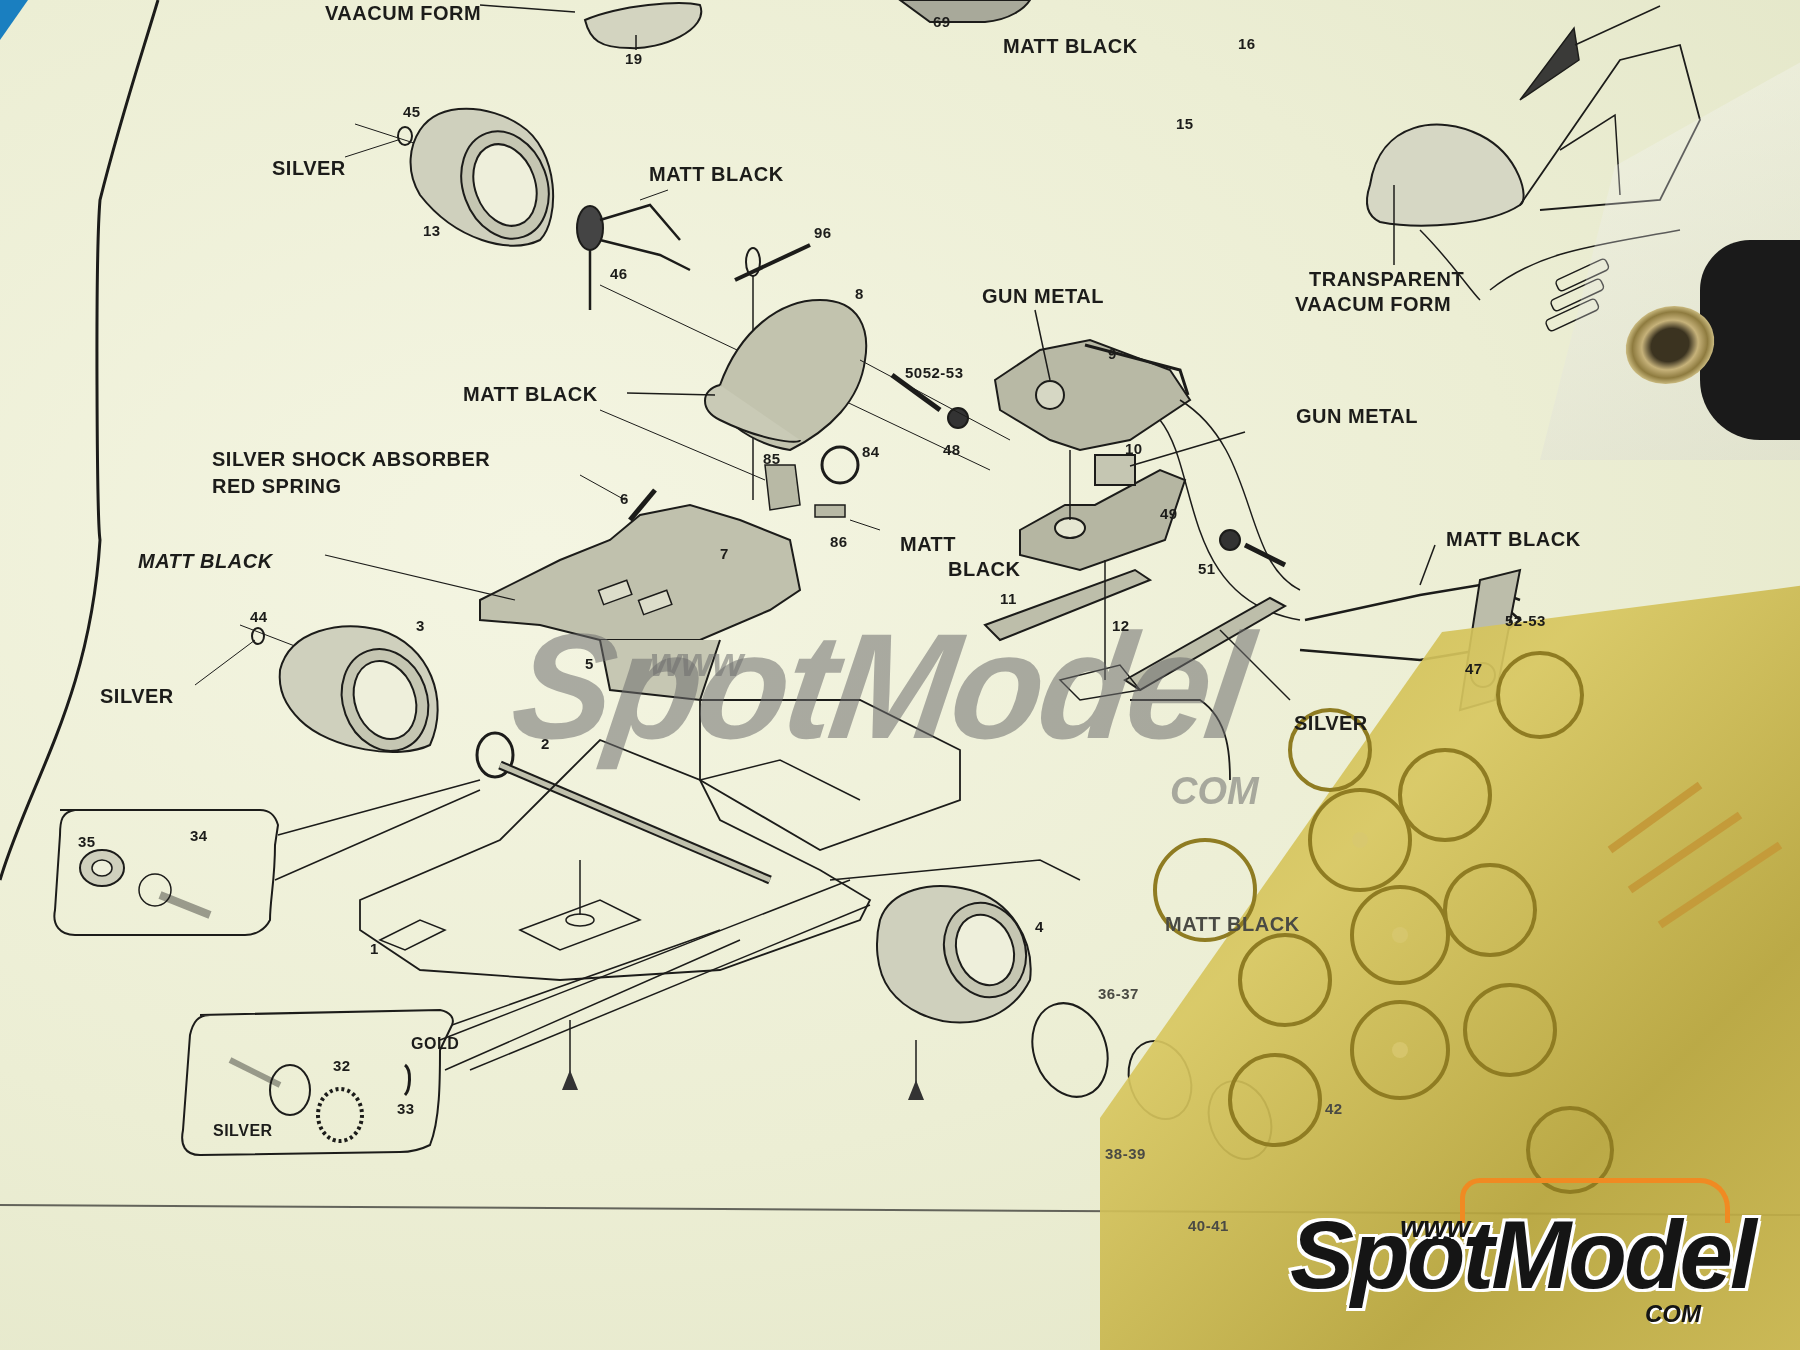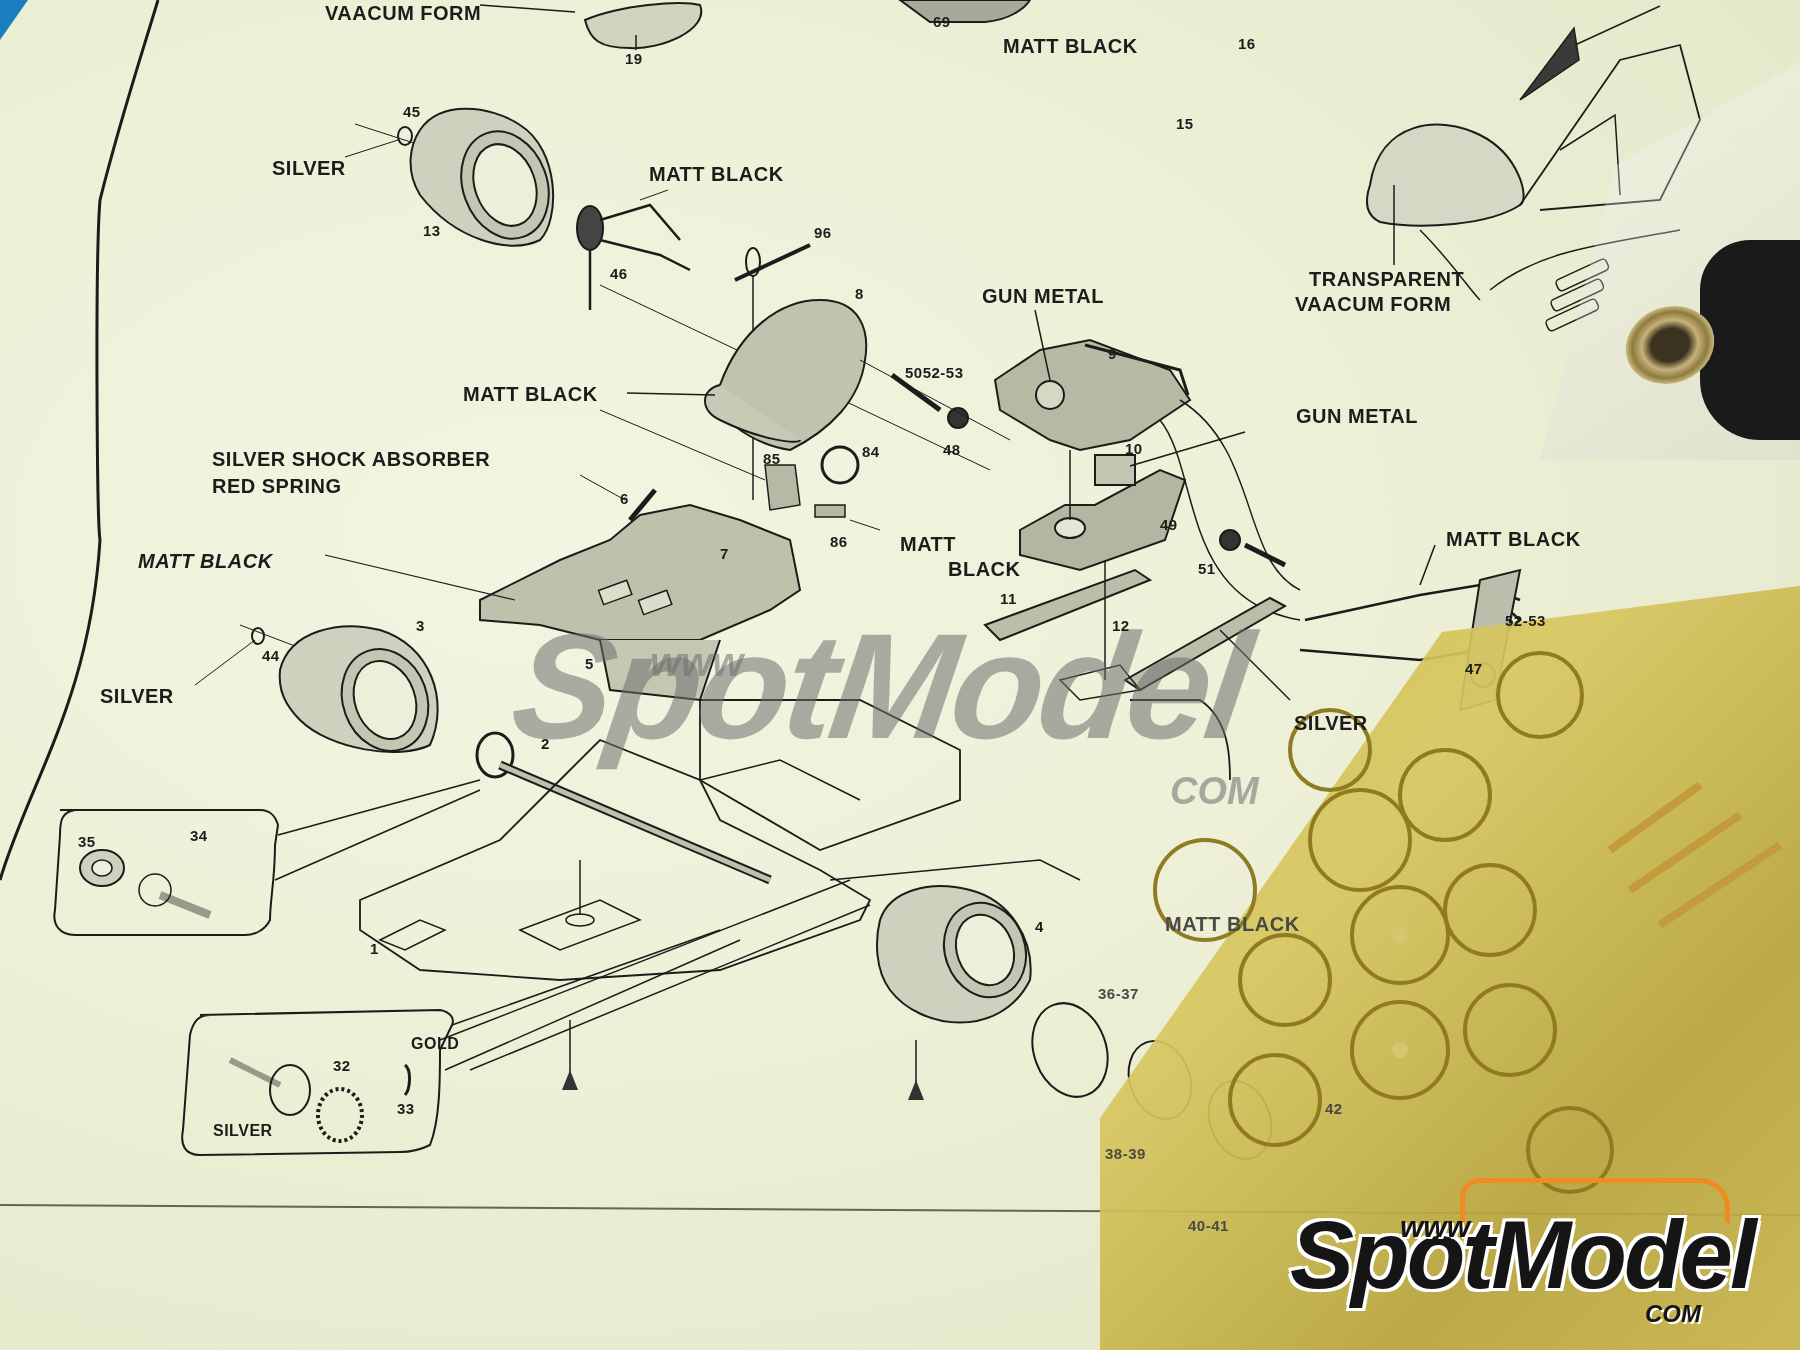--- a/index.html
+++ b/index.html
@@ -255,25 +255,25 @@
     <div class="lbl med" style="left:212px;top:475px;">RED SPRING</div>
     <div class="lbl num" style="left:763px;top:450px;">85</div>
     <div class="lbl num" style="left:862px;top:443px;">84</div>
     <div class="lbl num" style="left:620px;top:490px;">6</div>
     <div class="lbl num" style="left:830px;top:533px;">86</div>
     <div class="lbl med" style="left:900px;top:533px;">MATT</div>
     <div class="lbl med" style="left:900px;top:558px;margin-left:48px;">BLACK</div>
     <div class="lbl num" style="left:720px;top:545px;">7</div>
     <div class="lbl med" style="left:1296px;top:405px;">GUN METAL</div>
     <div class="lbl num" style="left:1125px;top:440px;">10</div>
-    <div class="lbl num" style="left:1160px;top:516px;text-align:right;">49</div>
+    <div class="lbl num" style="left:1160px;top:505px;text-align:right;">49</div>
     <div class="lbl num" style="left:1198px;top:560px;">51</div>
     <div class="lbl med" style="left:1446px;top:528px;">MATT BLACK</div>
     <div class="lbl med ital" style="left:138px;top:550px;">MATT BLACK</div>
-    <div class="lbl num" style="left:250px;top:647px;margin-left:12px;">44</div>
+    <div class="lbl num" style="left:250px;top:608px;">44</div>
     <div class="lbl num" style="left:416px;top:617px;">3</div>
     <div class="lbl med" style="left:100px;top:685px;">SILVER</div>
     <div class="lbl num" style="left:585px;top:655px;">5</div>
     <div class="lbl num" style="left:1000px;top:590px;">11</div>
     <div class="lbl num" style="left:1112px;top:617px;">12</div>
     <div class="lbl num" style="left:1465px;top:660px;">47</div>
     <div class="lbl num" style="left:1505px;top:612px;">52-53</div>
     <div class="lbl med" style="left:1294px;top:712px;">SILVER</div>
     <div class="lbl num" style="left:541px;top:735px;">2</div>
     <div class="lbl num" style="left:78px;top:833px;">35</div>

